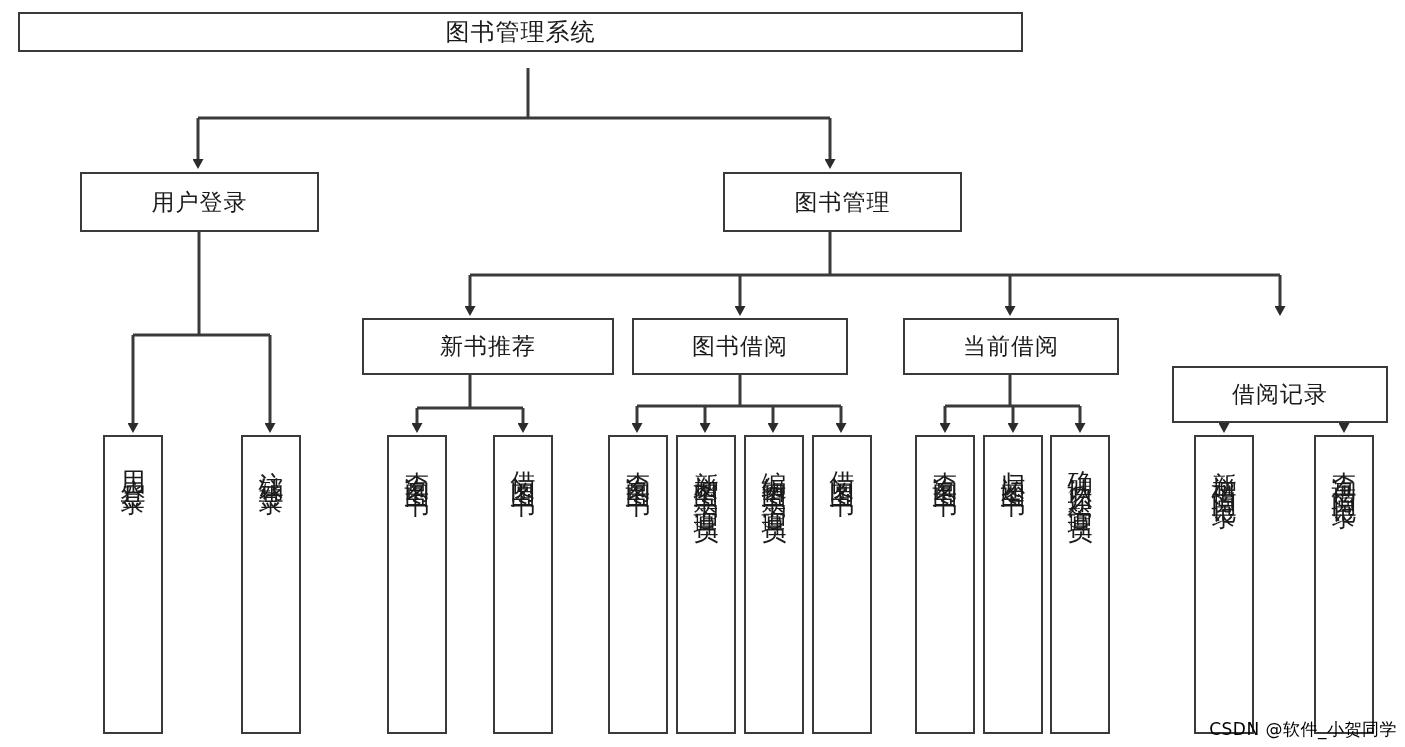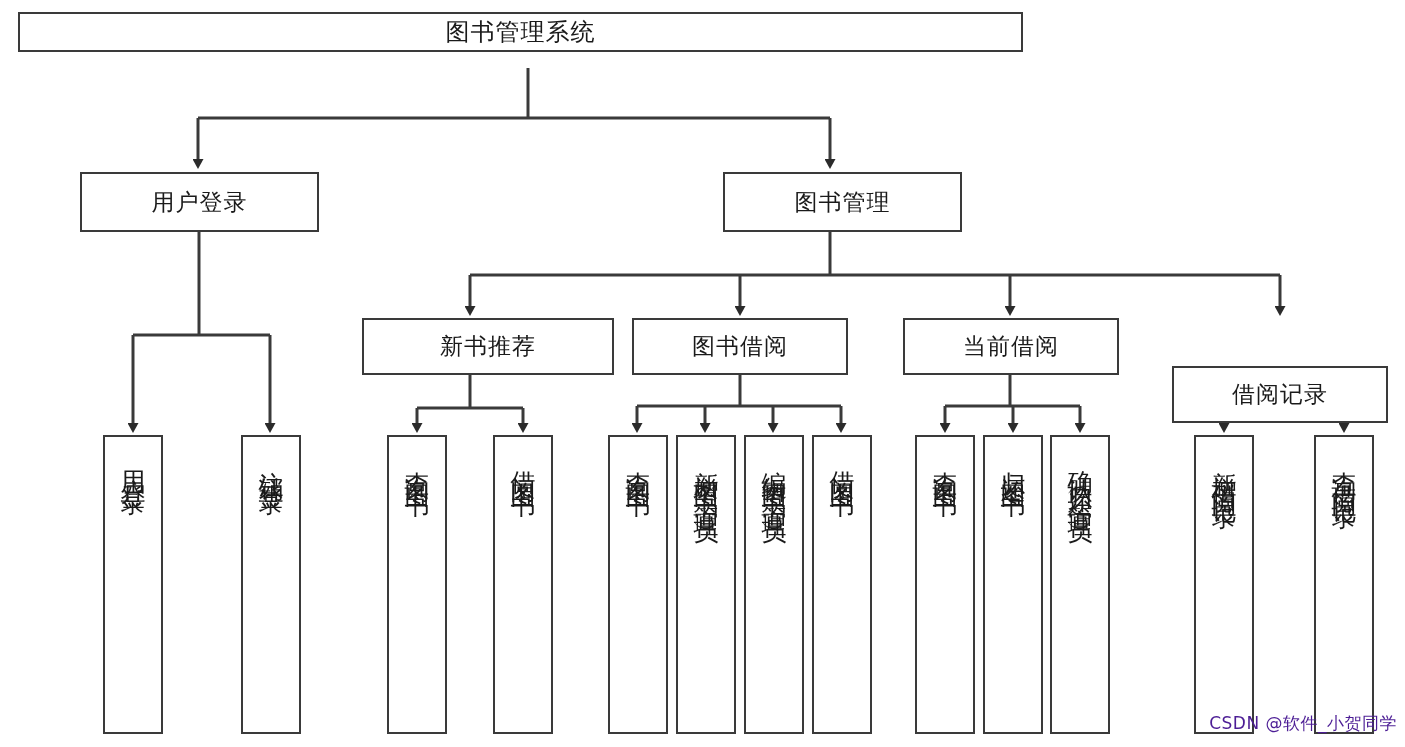--- a/index.html
+++ b/index.html
@@ -51,23 +51,23 @@
     letter-spacing: 7px;
     line-height: 1;
     white-space: nowrap;
   }
   .node.root {
     font-size: 24px;
   }
   .watermark {
     position: absolute;
     right: 8px;
-    bottom: 12px;
+    bottom: 6px;
     font-size: 17px;
-    color: #4c1d95;
+    color: #000000;
     letter-spacing: 0.5px;
     white-space: nowrap;
   }
 </style>
 </head>
 <body>
 
 <div id="canvas">
 
   <svg id="wires" viewBox="0 0 1405 747">

